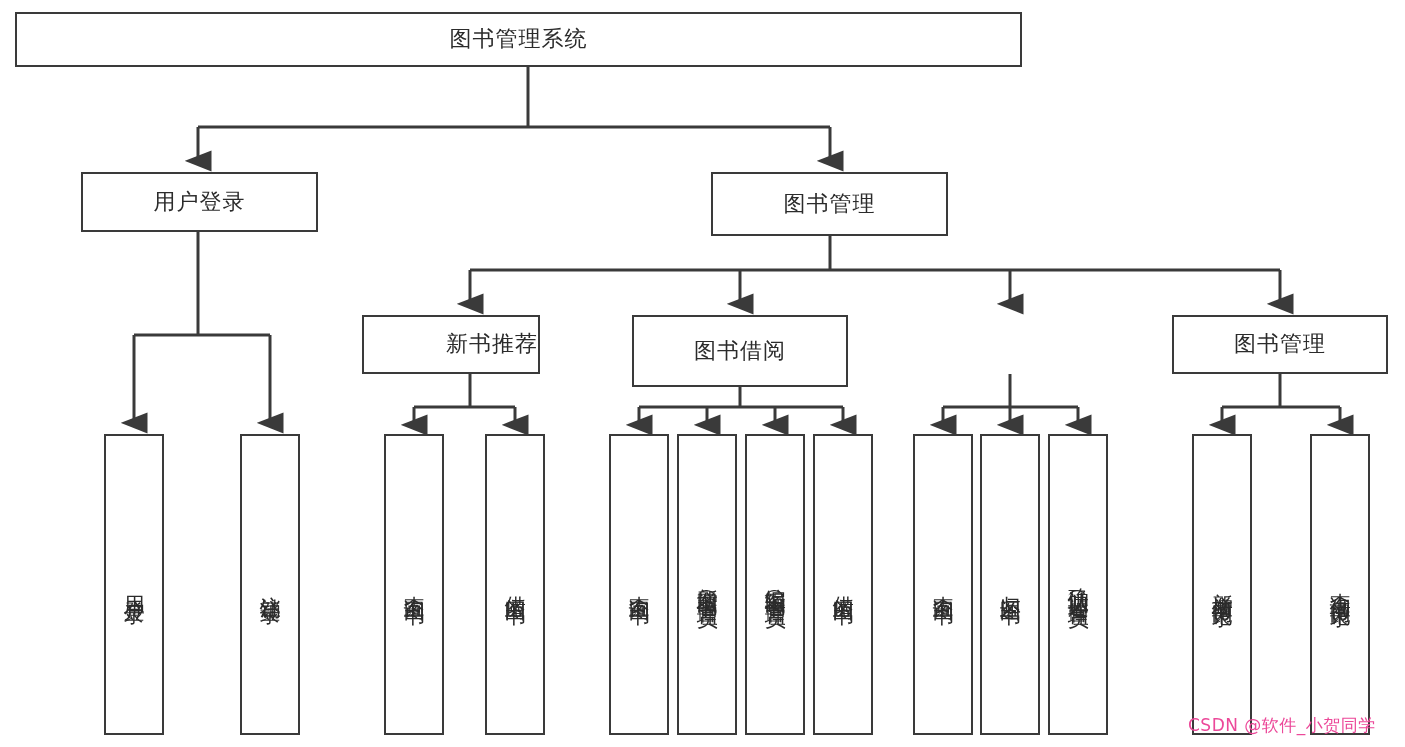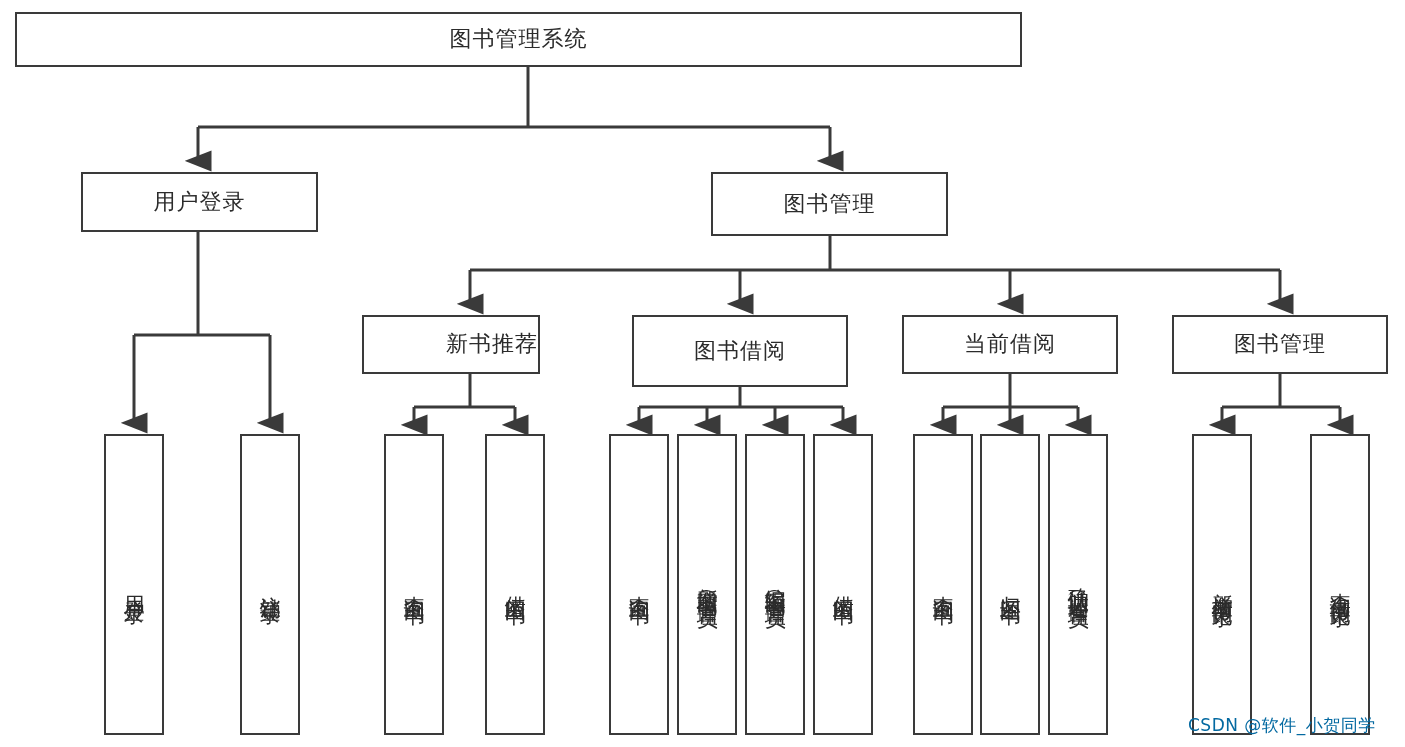--- a/index.html
+++ b/index.html
@@ -51,21 +51,21 @@
   }
   .node.v > span {
     writing-mode: vertical-rl;
     text-orientation: upright;
     display: block;
     white-space: nowrap;
   }
   .watermark {
     position: absolute;
     font-size: 17px;
-    color: #0369a1;
+    color: #ec4899;
     white-space: nowrap;
     letter-spacing: 0.5px;
   }
 </style>
 </head>
 <body>
 
 <div id="canvas">
 
   <svg class="wires" viewBox="0 0 1405 747">
@@ -128,23 +128,20 @@
   <div class="node h" style="left:711px; top:172px; width:237px; height:64px;text-align:center;">
     <span>图书管理</span>
   </div>
 
   <div class="node h" style="left:362px; top:315px; width:178px; height:59px;justify-content:flex-end;">
     <span>新书推荐</span>
   </div>
   <div class="node h" style="left:632px; top:315px; width:216px; height:72px;">
     <span>图书借阅</span>
   </div>
-  <div class="node h" style="left:902px; top:315px; width:216px; height:59px;">
-    <span>当前借阅</span>
-  </div>
   <div class="node h" style="left:1172px; top:315px; width:216px; height:59px;">
     <span>图书管理</span>
   </div>
 
   <div class="node v" style="left:104px; top:434px; width:60px; height:301px;">
     <span>用户登录</span>
   </div>
   <div class="node v" style="left:240px; top:434px; width:60px; height:301px;">
     <span>注销登录</span>
   </div>

